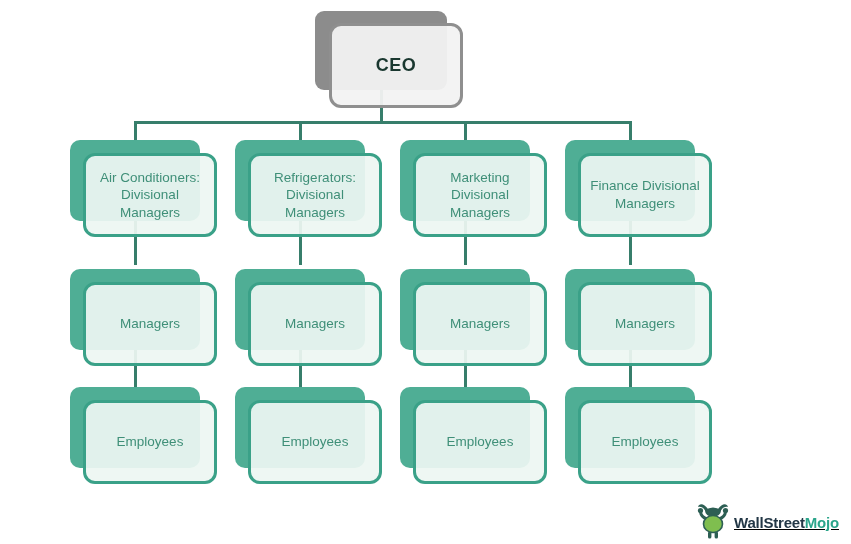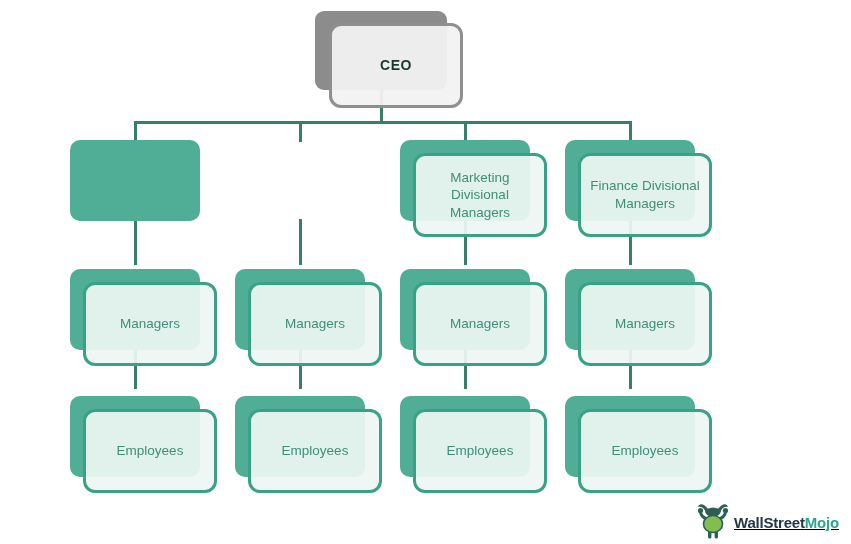--- a/index.html
+++ b/index.html
@@ -23,26 +23,26 @@
     position:absolute;left:0;top:0;width:130px;height:81px;border-radius:10px;
     background:#4FAE95;
   }
   .node .front{
     position:absolute;left:13px;top:13px;width:134px;height:84px;border-radius:12px;
     background:rgba(237,246,242,0.93);border:3px solid #3AA188;box-sizing:border-box;
     display:flex;align-items:center;justify-content:center;text-align:center;
     font-size:13.5px;line-height:1.3;color:#3F8F78;padding:2px 6px;z-index:3;
   }
   .c0{left:70px}.c1{left:235px}.c2{left:400px}.c3{left:565px}
-  .r-div{top:140px}.r-mgr{top:269px}.r-emp{top:396px}
+  .r-div{top:140px}.r-mgr{top:269px}.r-emp{top:387px}
   .ceo{left:315px;top:11px;}
   .ceo .back{width:132px;height:79px;background:#8C8C8C;border-radius:9px;}
   .ceo .front{
     left:14px;top:12px;width:134px;height:85px;border-color:#8F8F8F;
-    background:rgba(242,242,242,0.95);color:#19372F;font-weight:bold;font-size:14px;
+    background:rgba(242,242,242,0.95);color:#19372F;font-weight:bold;font-size:18px;
     letter-spacing:0.5px;
   }
   
   .logo{
     position:absolute;left:695px;top:502px;height:40px;display:flex;
     align-items:center;gap:3px;z-index:4;text-decoration:underline;
   }
   .logo .wordmark{font-size:15px;font-weight:bold;letter-spacing:-0.2px;white-space:nowrap;}
   .logo .wm-dark{color:#233746;}
   .logo .wm-teal{color:#2BA58B;}
@@ -69,20 +69,29 @@
 
   <div class="node ceo">
     <div class="back"></div>
     <div class="front">
       <span>CEO</span>
     </div>
   </div>
 
   <div class="node c0 r-div">
     <div class="back"></div>
+    <div class="front">
+      <span>Air Conditioners: Divisional Managers</span>
+    </div>
+  </div>
+  <div class="node c1 r-div">
+    <div class="back"></div>
+    <div class="front">
+      <span>Refrigerators: Divisional Managers</span>
+    </div>
   </div>
   <div class="node c3 r-div">
     <div class="back"></div>
     <div class="front">
       <span>Finance Divisional Managers</span>
     </div>
   </div>
   <div class="node c2 r-div">
     <div class="back"></div>
     <div class="front">

